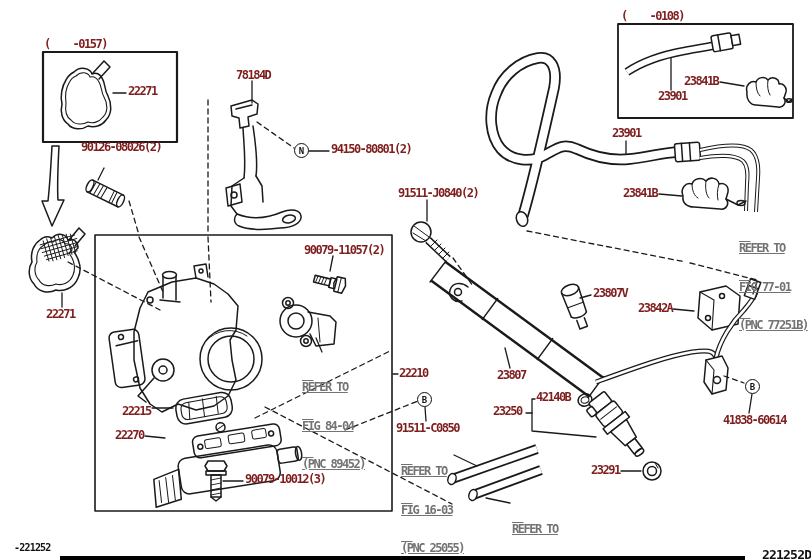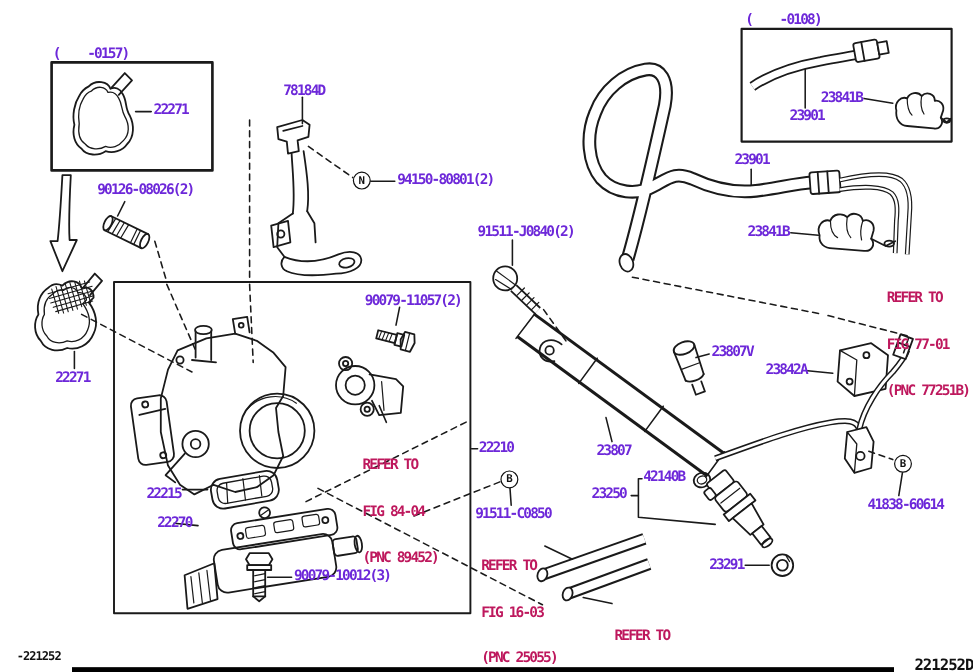--- a/index.html
+++ b/index.html
@@ -1,22 +1,22 @@
 <!DOCTYPE html>
 <html><head>
 <meta charset="utf-8">
 <style>
   html,body{margin:0;padding:0;background:#fff;}
   #stage{position:relative;width:811px;height:560px;background:#fff;overflow:hidden;
          font-family:"DejaVu Sans Mono",monospace;}
   #art{position:absolute;left:0;top:0;}
   .lbl{position:absolute;font-weight:700;font-size:12px;line-height:10px;
-       letter-spacing:-1.5px;color:#6d28d9;white-space:pre;}
+       letter-spacing:-1.5px;color:#7f1d1d;white-space:pre;}
   .note{position:absolute;font-weight:700;font-size:12px;letter-spacing:-1.5px;
-        color:#be185d;white-space:pre;}
+        color:#737373;white-space:pre;text-decoration:underline;}
   .note div{line-height:10.5px;}
   .marker{position:absolute;width:13px;height:13px;border:1.6px solid #111;
           border-radius:50%;display:flex;align-items:center;justify-content:center;
           font-weight:700;font-size:9px;letter-spacing:0;color:#111;background:#fff;}
   .f-left{position:absolute;left:14px;top:542px;font-weight:700;font-size:10px;
           letter-spacing:-0.8px;color:#111;}
   .f-right{position:absolute;left:762px;top:547px;font-weight:700;font-size:13px;
            letter-spacing:-0.8px;color:#111;}
   .bar{position:absolute;left:60px;top:556px;width:685px;height:4px;background:#000;}
 </style>
@@ -292,38 +292,38 @@
     <path d="M527,231 L686,262 M690,263 L757,280 M757,282 L753,294"></path>
     <path d="M724,376 L744,383"></path>
   </g>
 
   <rect x="60" y="556.5" width="685" height="3" fill="#000" stroke="none"></rect>
 </svg>
 
 <div class="lbl" style="left:44px;top:39px">(    -0157)</div>
 <div class="lbl" style="left:128px;top:86px">22271</div>
 <div class="lbl" style="left:46px;top:309px">22271</div>
-<div class="lbl" style="left:81px;top:153px">90126-08026(2)</div>
+<div class="lbl" style="left:81px;top:142px">90126-08026(2)</div>
 <div class="lbl" style="left:236px;top:70px">78184D</div>
 <div class="lbl" style="left:331px;top:144px">94150-80801(2)</div>
 
 <div class="lbl" style="left:621px;top:11px">(    -0108)</div>
 <div class="lbl" style="left:658px;top:91px">23901</div>
 <div class="lbl" style="left:684px;top:76px">23841B</div>
 
 <div class="lbl" style="left:612px;top:128px">23901</div>
 <div class="lbl" style="left:623px;top:188px">23841B</div>
 <div class="lbl" style="left:398px;top:188px">91511-J0840(2)</div>
 <div class="lbl" style="left:593px;top:288px">23807V</div>
 <div class="lbl" style="left:638px;top:303px">23842A</div>
 <div class="lbl" style="left:497px;top:370px">23807</div>
 <div class="lbl" style="left:399px;top:368px">22210</div>
 <div class="lbl" style="left:304px;top:245px">90079-11057(2)</div>
 <div class="lbl" style="left:122px;top:406px">22215</div>
-<div class="lbl" style="left:131px;top:430px">22270</div>
+<div class="lbl" style="left:115px;top:430px">22270</div>
 <div class="lbl" style="left:245px;top:474px">90079-10012(3)</div>
 <div class="lbl" style="left:396px;top:423px">91511-C0850</div>
 <div class="lbl" style="left:536px;top:392px">42140B</div>
 <div class="lbl" style="left:493px;top:406px">23250</div>
 <div class="lbl" style="left:591px;top:465px">23291</div>
 <div class="lbl" style="left:723px;top:415px">41838-60614</div>
 
 <div class="note" style="left:739px;top:215px">
   <div>REFER TO</div>
   <div>FIG 77-01</div>

